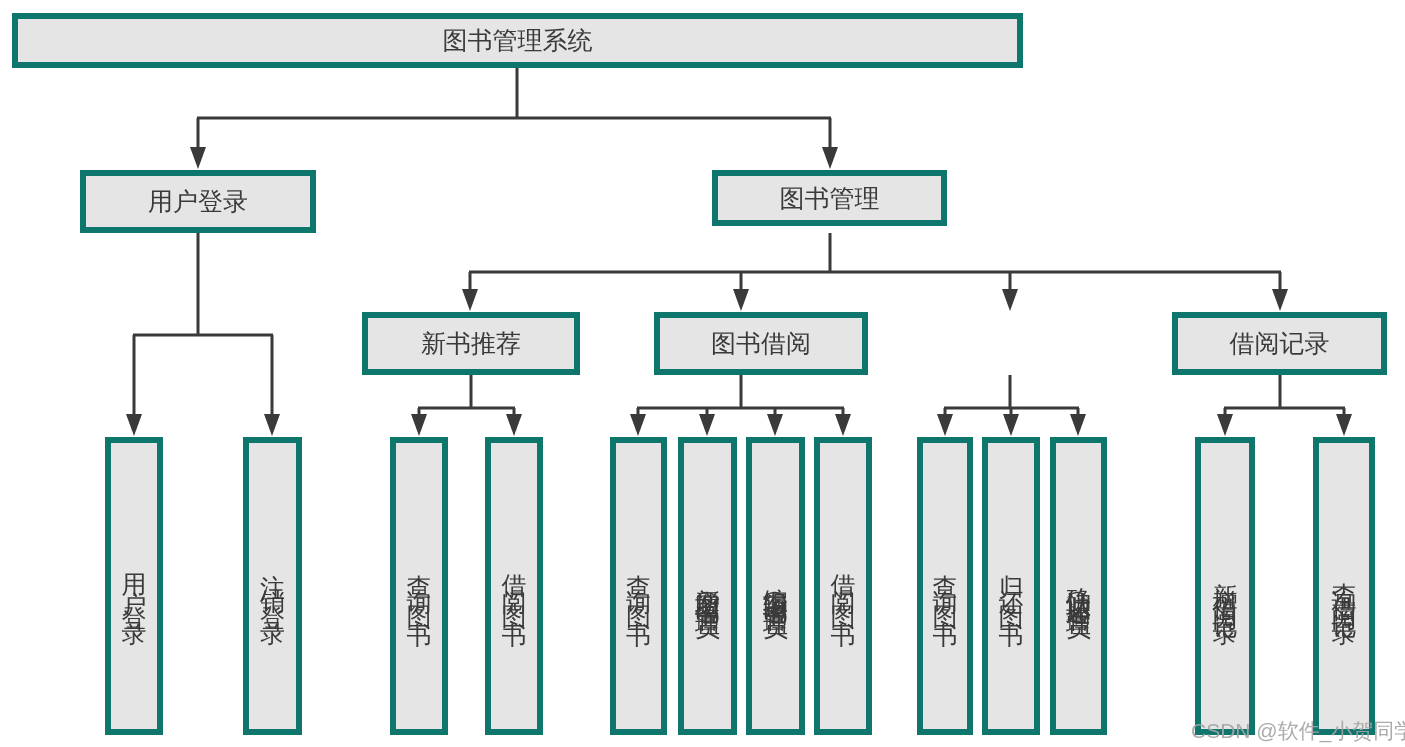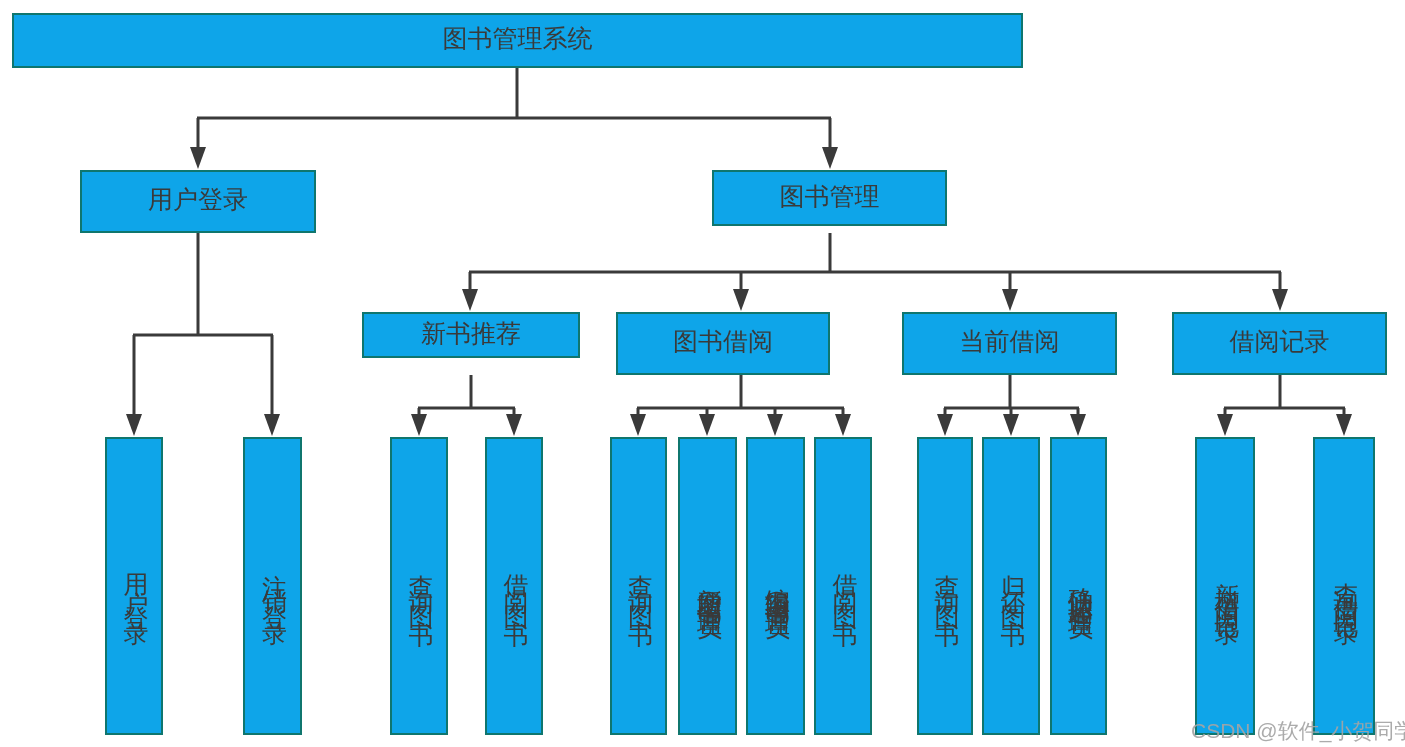--- a/index.html
+++ b/index.html
@@ -9,27 +9,26 @@
     width: 1405px;
     height: 747px;
     background: #ffffff;
     font-family: "Liberation Sans", "DejaVu Sans", sans-serif;
     overflow: hidden;
   }
   #wires { position: absolute; left: 0; top: 0; z-index: 1; }
   .box {
     position: absolute;
     box-sizing: border-box;
-    border: 2px solid #0f766e;
-    background: #0ea5e9;
+    border: 6px solid #0f766e;
+    background: #e5e5e5;
     display: flex;
     align-items: center;
     justify-content: center;
     z-index: 2;
-    font-family: Liberation Mono, monospace;
   }
   .box .lbl {
     color: #3a3a3a;
     font-size: 25px;
     line-height: 1;
     white-space: nowrap;
   }
   .vbox .lbl {
     writing-mode: vertical-rl;
     text-orientation: mixed;
@@ -97,28 +96,25 @@
     <span class="lbl">图书管理系统</span>
   </div>
 
   <div class="box" style="left:80px; top:170px; width:236px; height:63px;">
     <span class="lbl">用户登录</span>
   </div>
   <div class="box" style="left:712px; top:170px; width:235px; height:56px;">
     <span class="lbl">图书管理</span>
   </div>
 
-  <div class="box" style="left:362px; top:312px; width:218px; height:46px;">
+  <div class="box" style="left:362px; top:312px; width:218px; height:63px;">
     <span class="lbl">新书推荐</span>
   </div>
-  <div class="box" style="left:616px; top:312px; width:214px; height:63px;">
+  <div class="box" style="left:654px; top:312px; width:214px; height:63px;">
     <span class="lbl">图书借阅</span>
-  </div>
-  <div class="box" style="left:902px; top:312px; width:215px; height:63px;">
-    <span class="lbl">当前借阅</span>
   </div>
   <div class="box" style="left:1172px; top:312px; width:215px; height:63px;">
     <span class="lbl">借阅记录</span>
   </div>
 
   <div class="box vbox v4" style="left:105px; top:437px; width:58px; height:298px;">
     <span class="lbl">用户登录</span>
   </div>
   <div class="box vbox v4" style="left:243px; top:437px; width:59px; height:298px;">
     <span class="lbl">注销登录</span>

